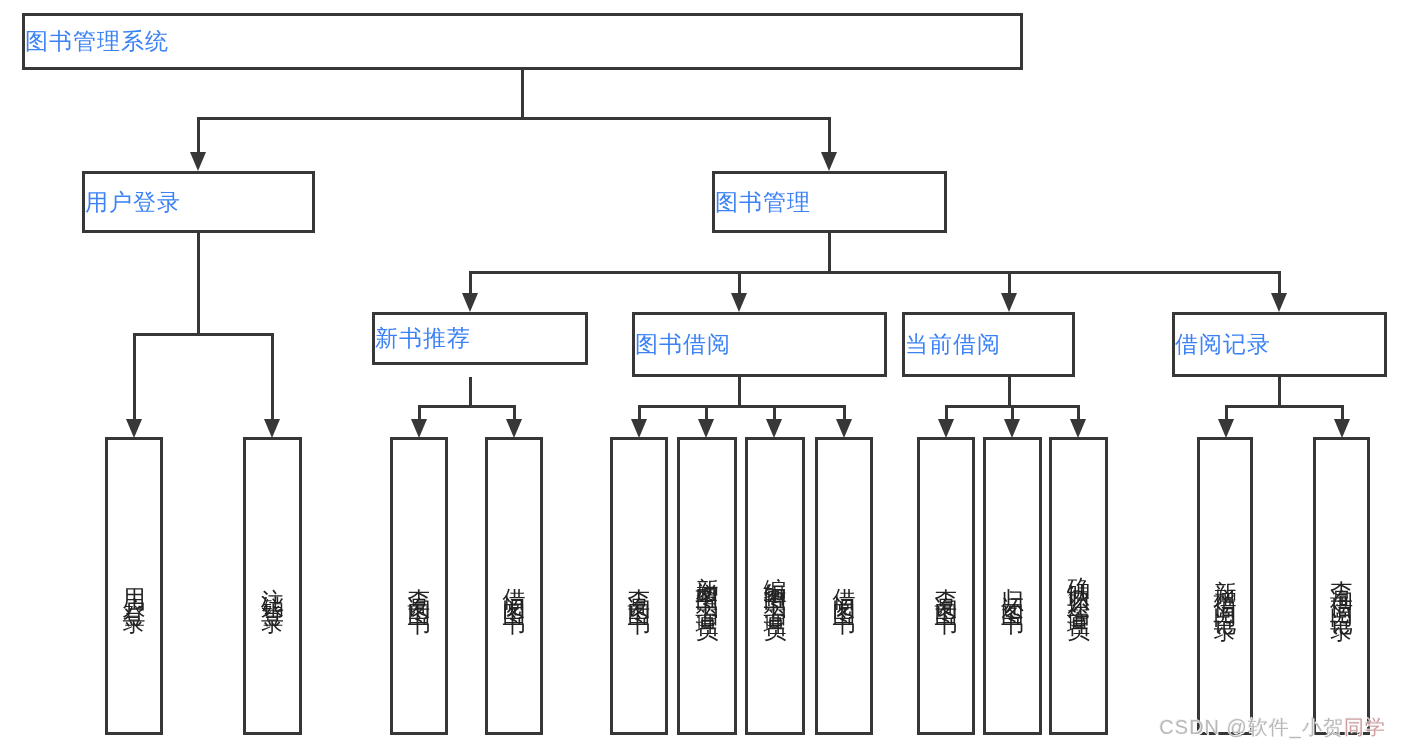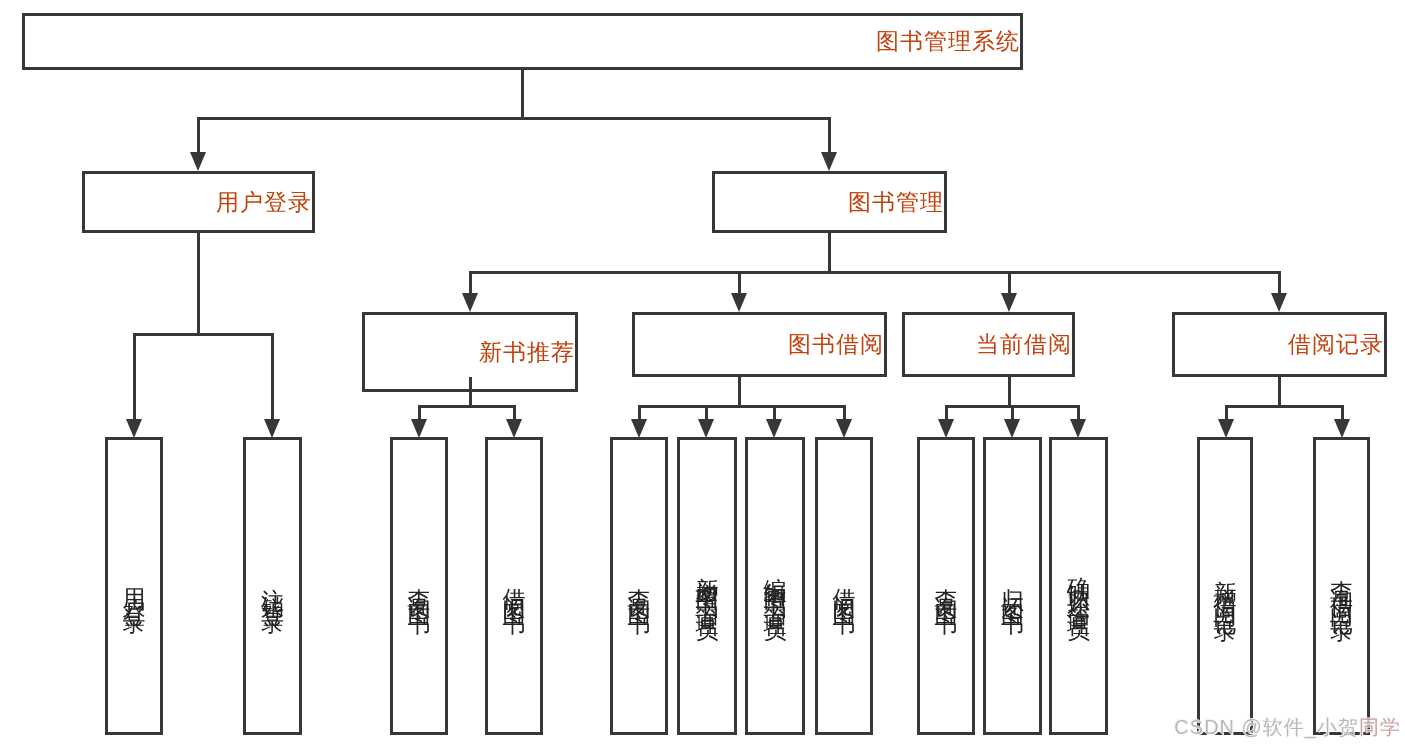--- a/index.html
+++ b/index.html
@@ -2,40 +2,40 @@
 <html><head>
 <meta charset="utf-8">
 <style>
   html,body{margin:0;padding:0;background:#ffffff;}
   #stage{
     position:relative;width:1405px;height:747px;background:#ffffff;overflow:hidden;
     font-family:"Liberation Sans","DejaVu Sans",sans-serif;color:#1f1f1f;
   }
   .node{
     position:absolute;box-sizing:border-box;border:3px solid #373737;background:#ffffff;
-    display:flex;align-items:center;justify-content:flex-end;
-    font-size:23px;letter-spacing:1px;color:#c2410c;
+    display:flex;align-items:center;justify-content:flex-start;
+    font-size:23px;letter-spacing:1px;color:#3b82f6;
   }
   .vnode{
     position:absolute;box-sizing:border-box;border:3px solid #373737;background:#ffffff;
     display:flex;align-items:center;justify-content:center;
   }
   .vtext{
     writing-mode:vertical-rl;text-orientation:mixed;
     font-size:23px;letter-spacing:8px;color:#222222;line-height:1;
     white-space:nowrap;
   }
   .hline,.vline{position:absolute;background:#373737;}
   .arrow{
     position:absolute;width:0;height:0;
     border-left:8px solid transparent;border-right:8px solid transparent;
     border-top:19px solid #373737;
   }
   #watermark{
-    position:absolute;right:4px;bottom:6px;font-size:20px;letter-spacing:1px;
+    position:absolute;right:19px;bottom:6px;font-size:20px;letter-spacing:1px;
     color:#b9b9b9;text-shadow:1px 1px 0 #ffffff,-1px -1px 0 #f2f2f2;
     white-space:nowrap;
     margin-left:8px;
   }
   #watermark .wm-accent{color:#cf9f9f;}
 </style>
 </head>
 <body>
 
 <div id="stage">
@@ -69,21 +69,21 @@
   <div class="hline" style="left:469px;top:271px;width:812px;height:3px;"></div>
   <div class="vline" style="left:469px;top:271px;width:3px;height:25px;"></div>
   <div class="arrow" style="left:462px;top:293px;"></div>
   <div class="vline" style="left:738px;top:271px;width:3px;height:25px;"></div>
   <div class="arrow" style="left:731px;top:293px;"></div>
   <div class="vline" style="left:1008px;top:271px;width:3px;height:25px;"></div>
   <div class="arrow" style="left:1001px;top:293px;"></div>
   <div class="vline" style="left:1278px;top:271px;width:3px;height:25px;"></div>
   <div class="arrow" style="left:1271px;top:293px;"></div>
 
-  <div class="node" style="left:362px;top:312px;width:216px;height:80px;">
+  <div class="node" style="left:372px;top:312px;width:216px;height:53px;">
     <span>新书推荐</span>
   </div>
   <div class="node" style="left:632px;top:312px;width:255px;height:65px;">
     <span>图书借阅</span>
   </div>
   <div class="node" style="left:902px;top:312px;width:173px;height:65px;">
     <span>当前借阅</span>
   </div>
   <div class="node" style="left:1172px;top:312px;width:215px;height:65px;">
     <span>借阅记录</span>

